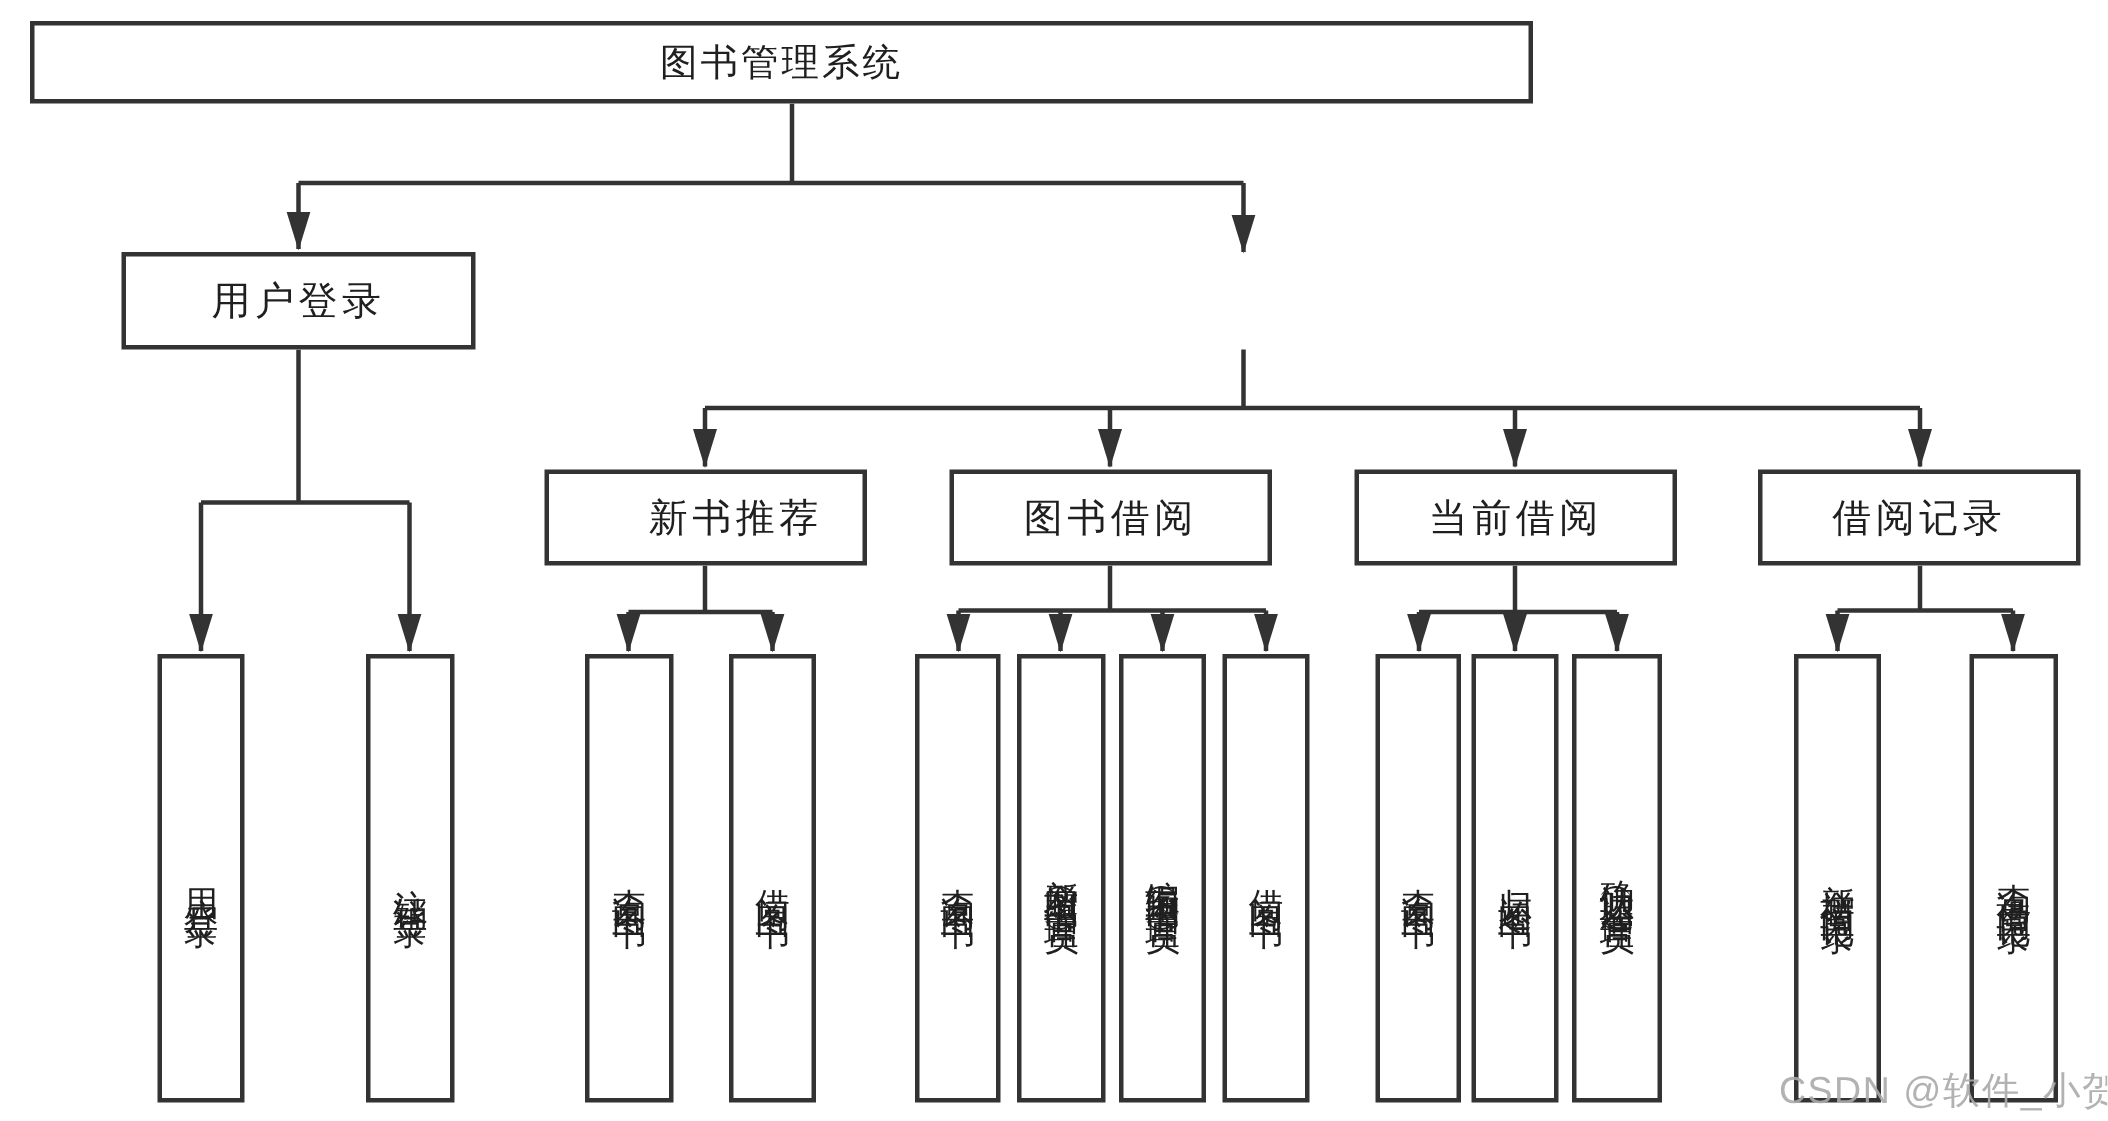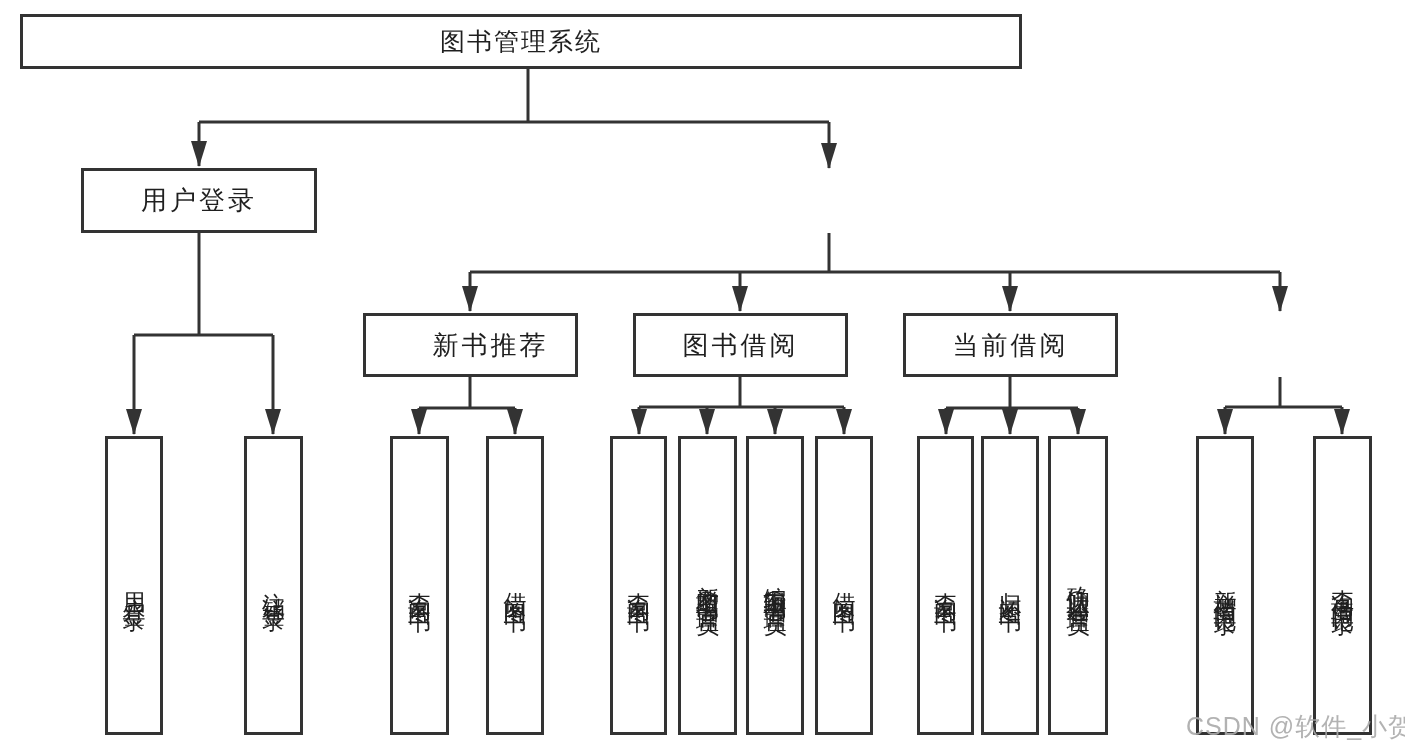--- a/index.html
+++ b/index.html
@@ -140,20 +140,23 @@
 
   <div class="node hbox" style="left:363px; top:313px; width:215px; height:64px;padding-left:40px;">
     <span>新书推荐</span>
   </div>
   <div class="node hbox" style="left:633px; top:313px; width:215px; height:64px;">
     <span>图书借阅</span>
   </div>
   <div class="node hbox" style="left:903px; top:313px; width:215px; height:64px;">
     <span>当前借阅</span>
   </div>
+  <div class="node hbox" style="left:1172px; top:313px; width:215px; height:64px;">
+    <span>借阅记录</span>
+  </div>
 
   <div class="node leaf" style="left:105px; top:436px; width:58px; height:299px;">
     <span>用户登录</span>
   </div>
   <div class="node leaf" style="left:244px; top:436px; width:59px; height:299px;">
     <span>注销登录</span>
   </div>
 
   <div class="node leaf" style="left:390px; top:436px; width:59px; height:299px;">
     <span>查询图书</span>

